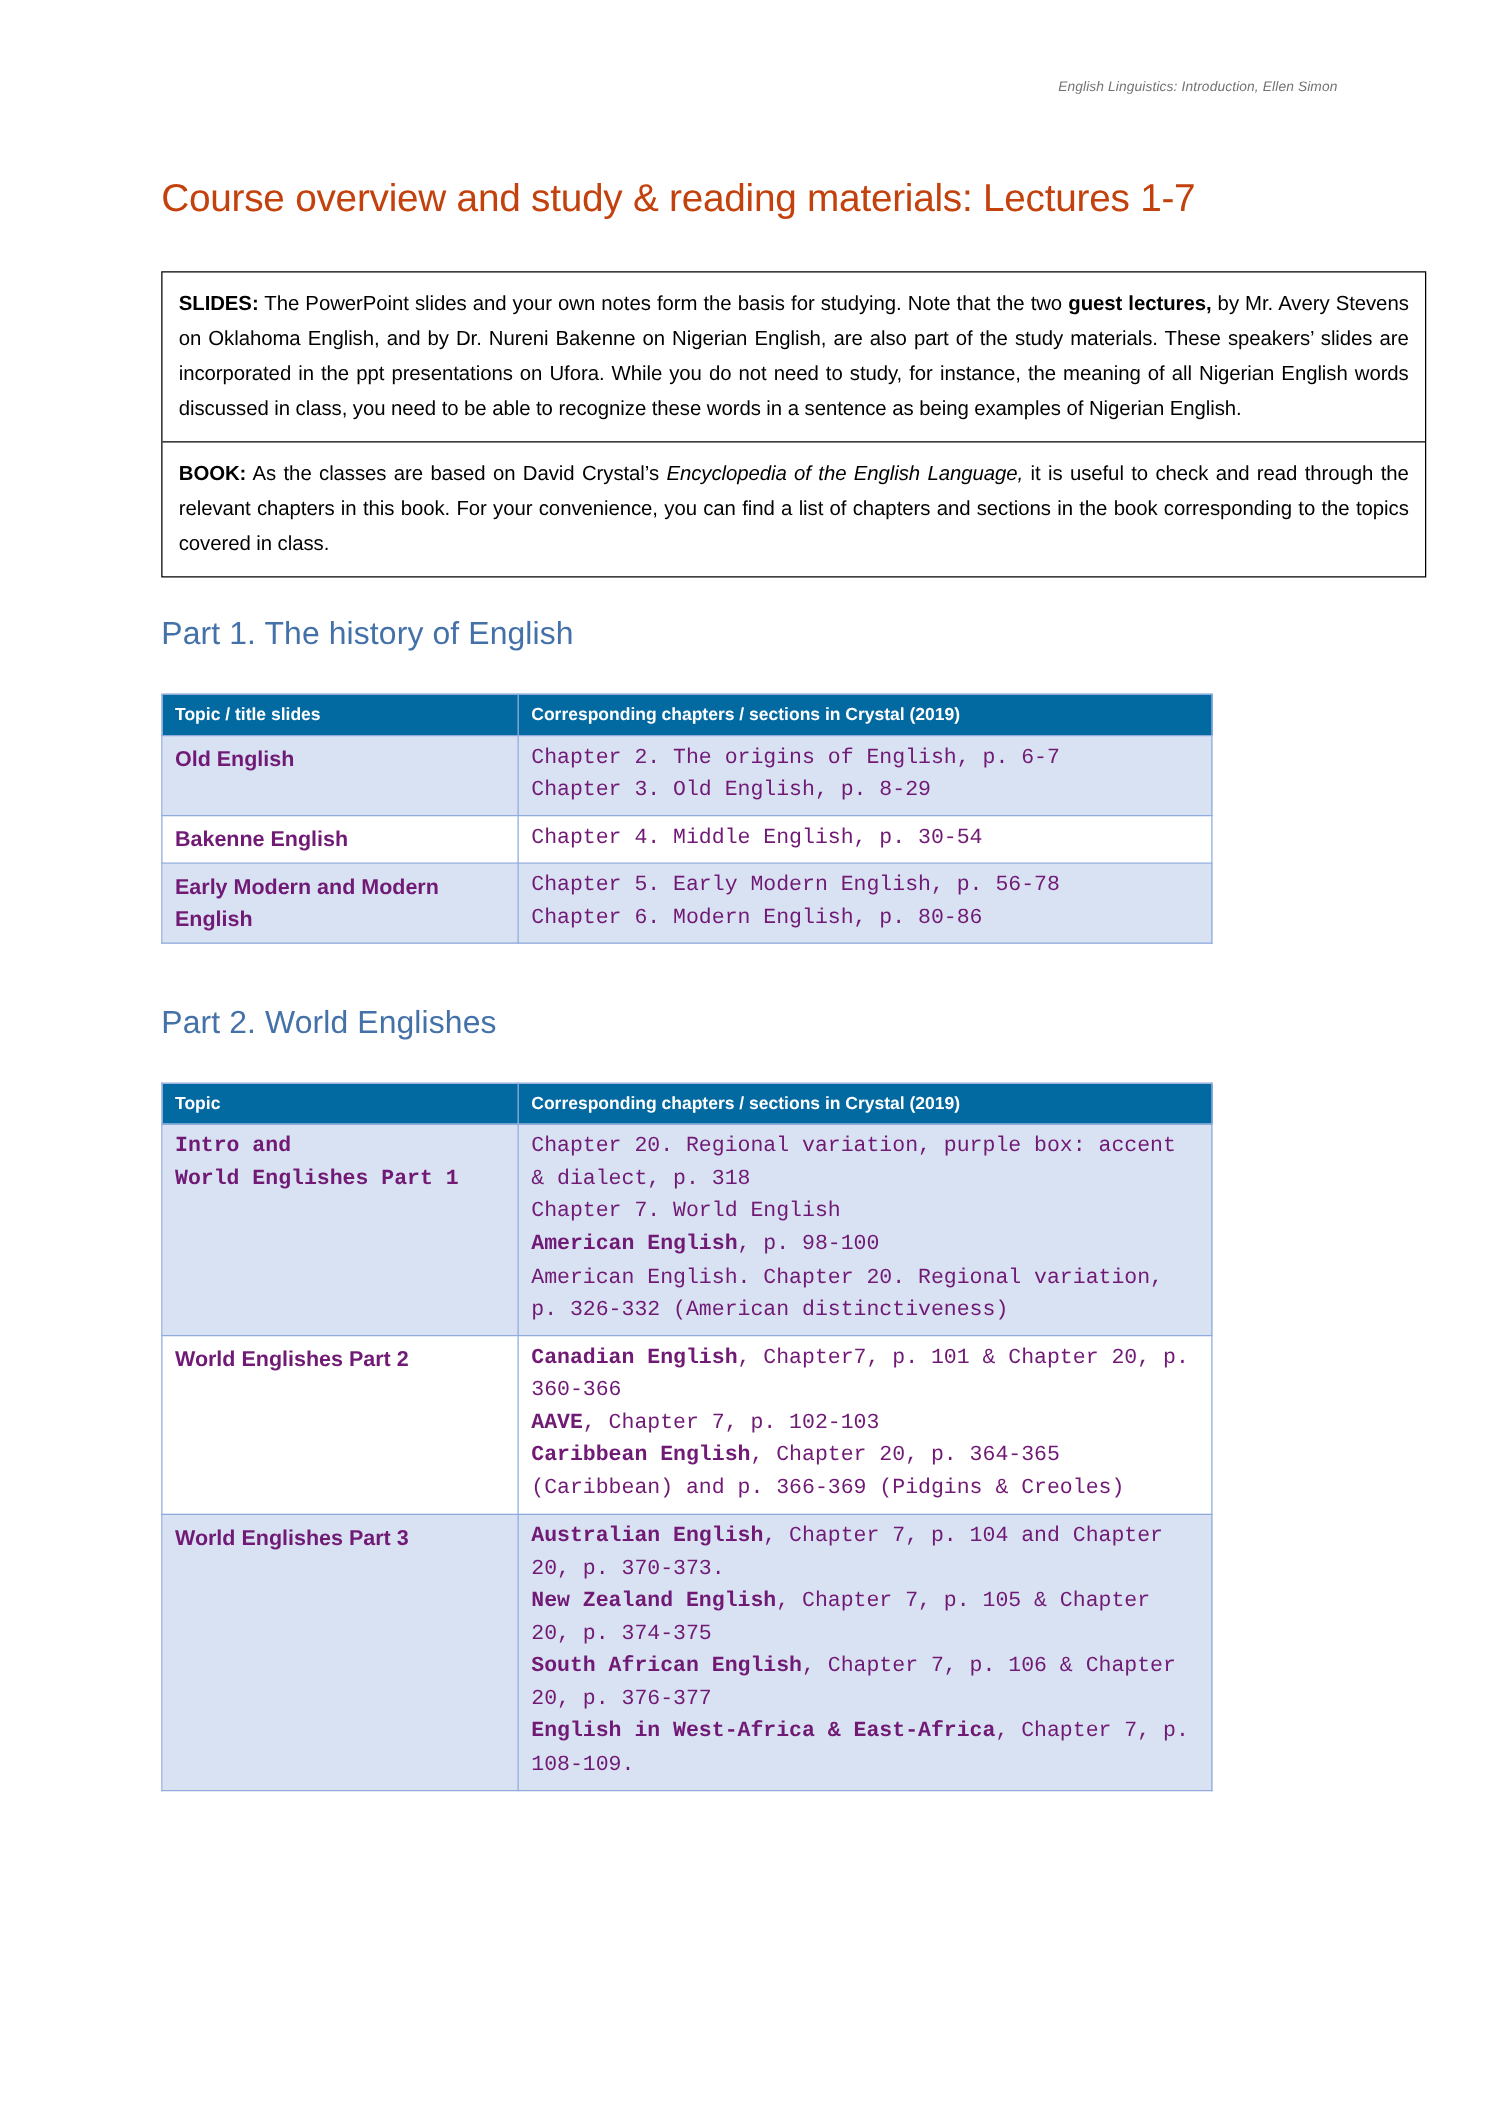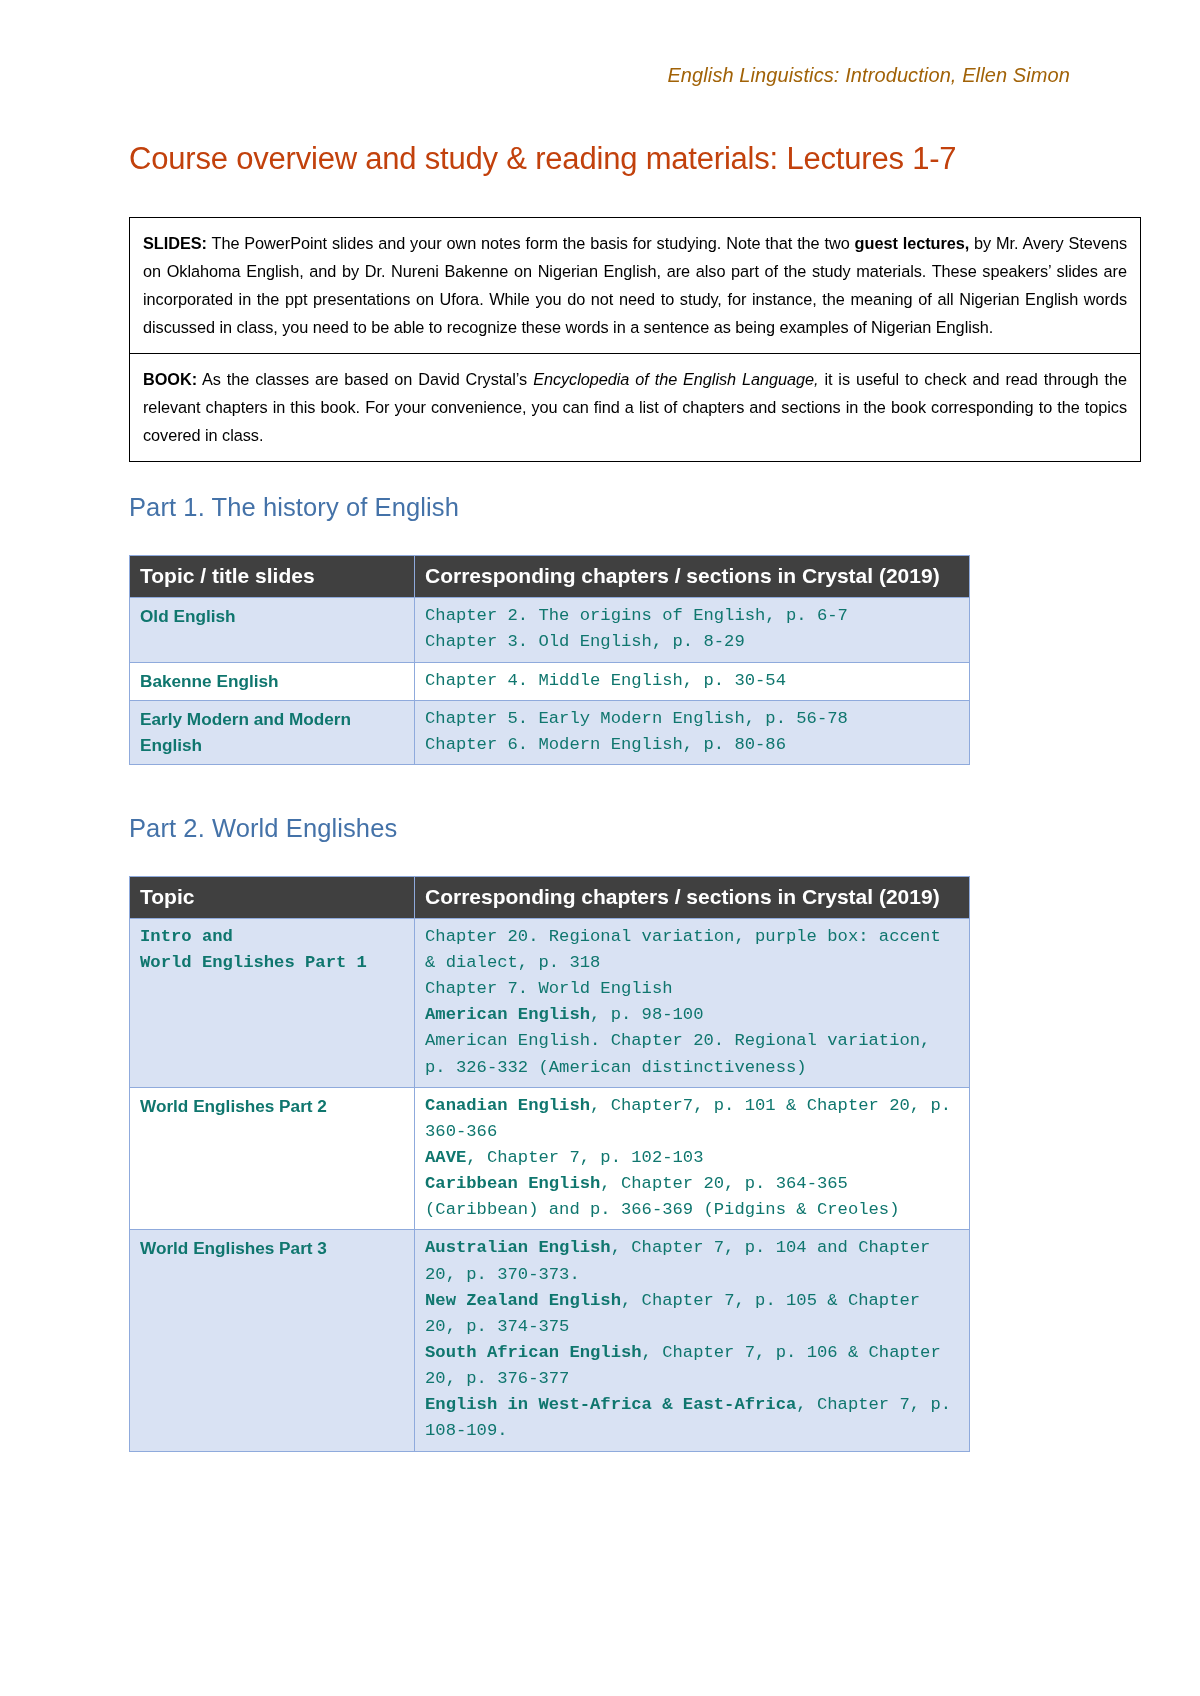--- a/index.html
+++ b/index.html
@@ -19,22 +19,22 @@
     position: relative;
     width: 1200px;
     height: 1696px;
     padding: 0;
   }
   .header-line {
     position: absolute;
     top: 64px;
     right: 130px;
     font-style: italic;
-    font-size: 20px;
-    color: #a16207;
+    font-size: 11px;
+    color: #737373;
     letter-spacing: 0.1px;
     white-space: nowrap;
   }
   .content {
     position: absolute;
     left: 129px;
     top: 140px;
     width: 840px;
   }
   h1.doc-title {
@@ -78,36 +78,36 @@
   table.mat {
     border-collapse: collapse;
     width: 840px;
     margin-top: 32px;
     table-layout: fixed;
   }
   table.mat col.c1 { width: 285px; }
   table.mat col.c2 { width: 555px; }
 
   table.mat th {
-    background: #404040;
+    background: #0369a1;
     color: #ffffff;
     font-weight: bold;
-    font-size: 21px;
+    font-size: 14px;
     text-align: left;
     padding: 6px 10px 7px 10px;
     border: 1px solid #8faadc;
     line-height: 1.35;
   }
   table.mat td {
     font-size: 17.2px;
     padding: 5px 10px 6px 10px;
     border: 1px solid #8faadc;
     vertical-align: top;
     line-height: 1.52;
-    color: #0f766e;
+    color: #701a75;
   }
   table.mat tr.band td { background: #d9e2f3; }
   table.mat tr.plain td { background: #ffffff; }
   table.mat td.topic { font-weight: bold; }
   table.mat td b { font-weight: bold; text-align: right; }
   .ln { display: block; font-family: Liberation Mono, monospace; }
 </style>
 </head>
 <body>
 

